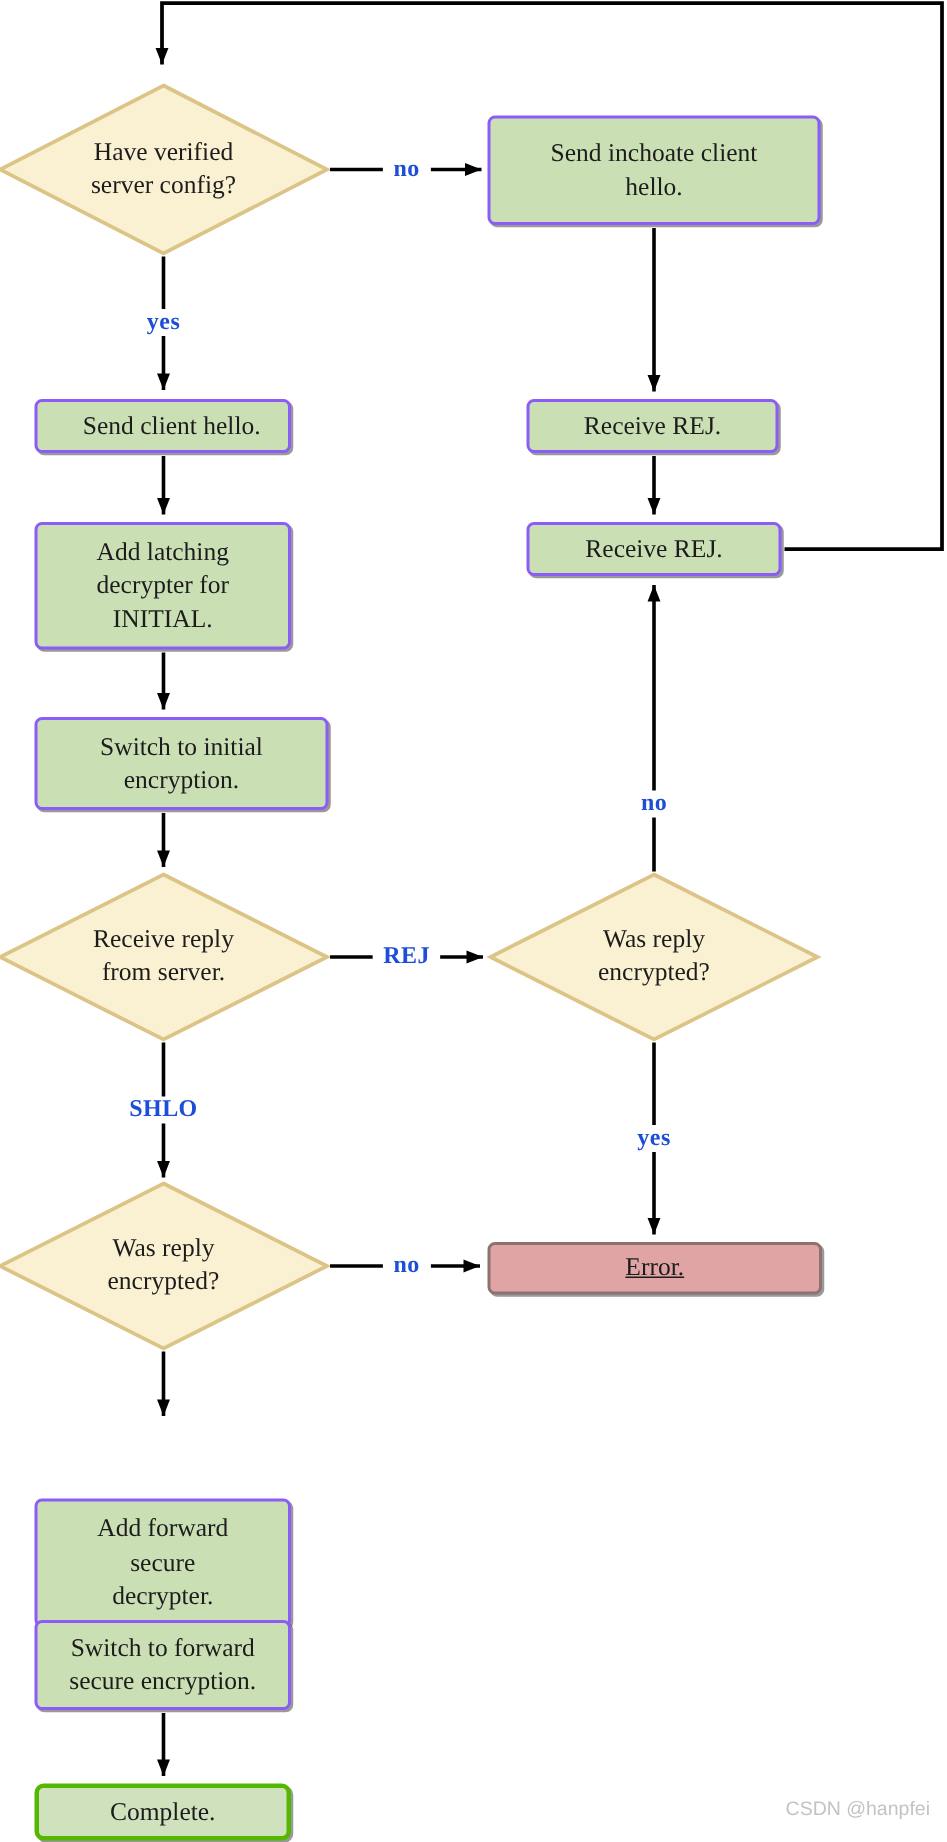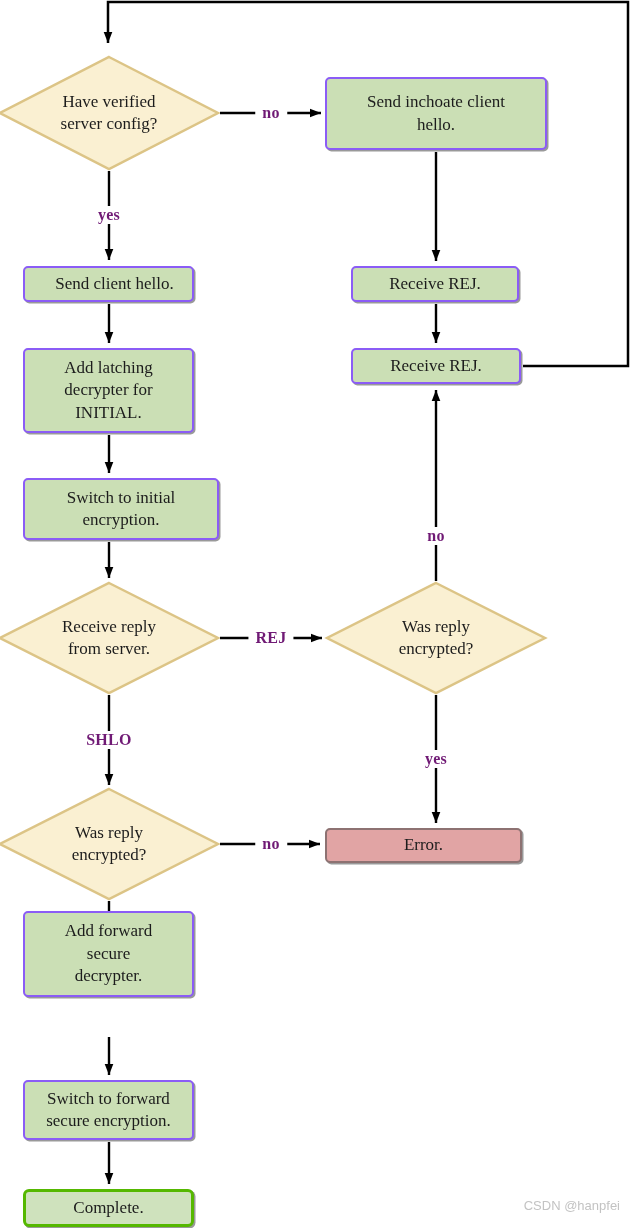--- a/index.html
+++ b/index.html
@@ -53,21 +53,21 @@
     white-space: pre-line;
   }
   .edge-label {
     position: absolute;
     transform: translate(-50%, -50%);
     background: #ffffff;
     padding: 0 7px;
     font-weight: bold;
     font-size: 16px;
     letter-spacing: 0.3px;
-    color: #701a75;
+    color: #1d4ed8;
   }
   .watermark {
     position: absolute;
     font-family: "Liberation Sans", sans-serif;
     font-size: 13px;
     color: #c3c3c3;
   }
 </style>
 </head>
 <body>
@@ -114,23 +114,23 @@
 
   <div class="node box" style="left:23px; top:348px; width:171px; height:85px;">Add latching
 decrypter for
 INITIAL.</div>
 
   <div class="node box" style="left:351px; top:348px; width:170px; height:36px;">Receive REJ.</div>
 
   <div class="node box" style="left:23px; top:478px; width:196px; height:62px;">Switch to initial
 encryption.</div>
 
-  <div class="node box error" style="left:325px; top:828px; width:197px; height:35px;">Error.</div>
+  <div class="node box error" style="left:325px; top:828px; width:223px; height:35px;text-decoration:underline;">Error.</div>
 
-  <div class="node box" style="left:23px; top:911px; width:171px; height:86px;">Add forward
+  <div class="node box" style="left:23px; top:999px; width:171px; height:86px;">Add forward
 secure
 decrypter.</div>
 
   <div class="node box" style="left:23px; top:1080px; width:171px; height:60px;">Switch to forward
 secure encryption.</div>
 
   <div class="node box complete" style="left:23px; top:1189px; width:171px; height:38px;">Complete.</div>
 
   <div class="diamond-label" style="left:109px; top:113px;">Have verified
 server config?</div>

